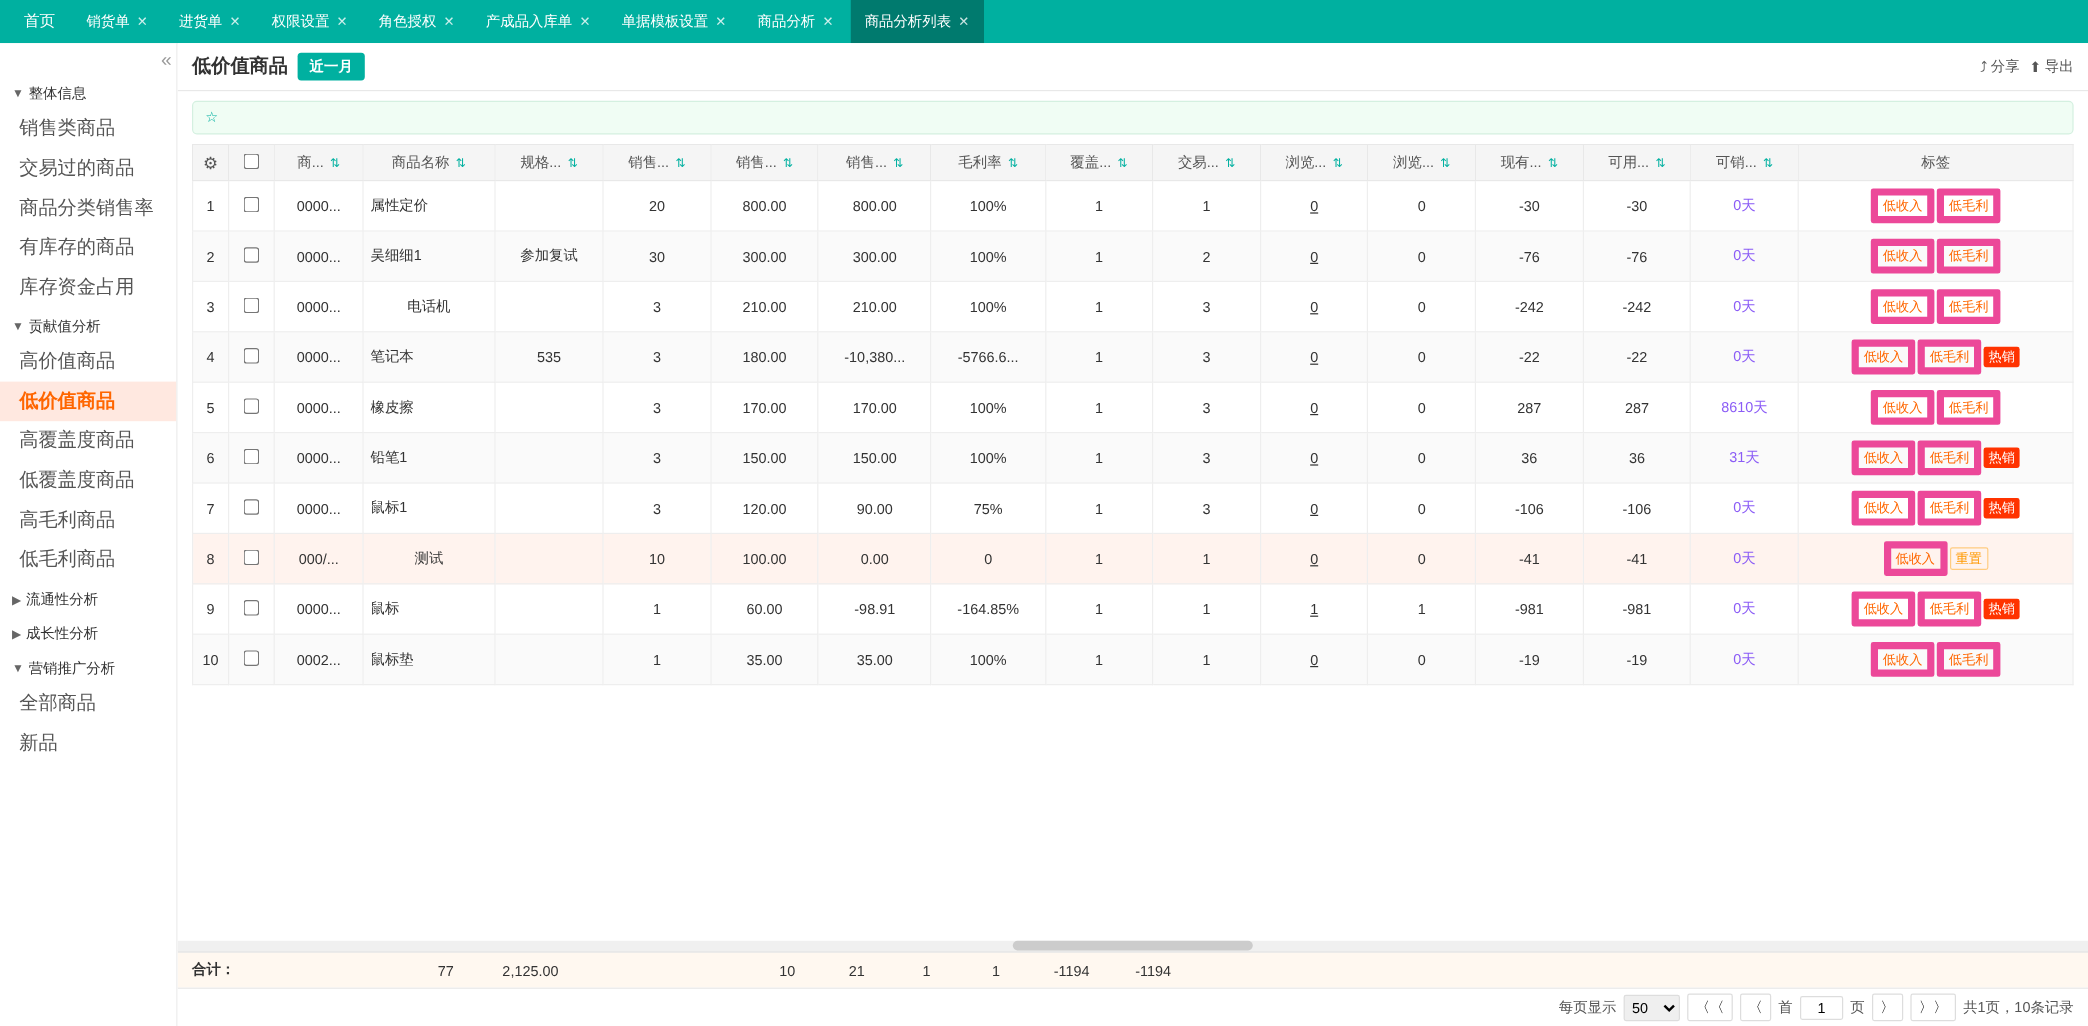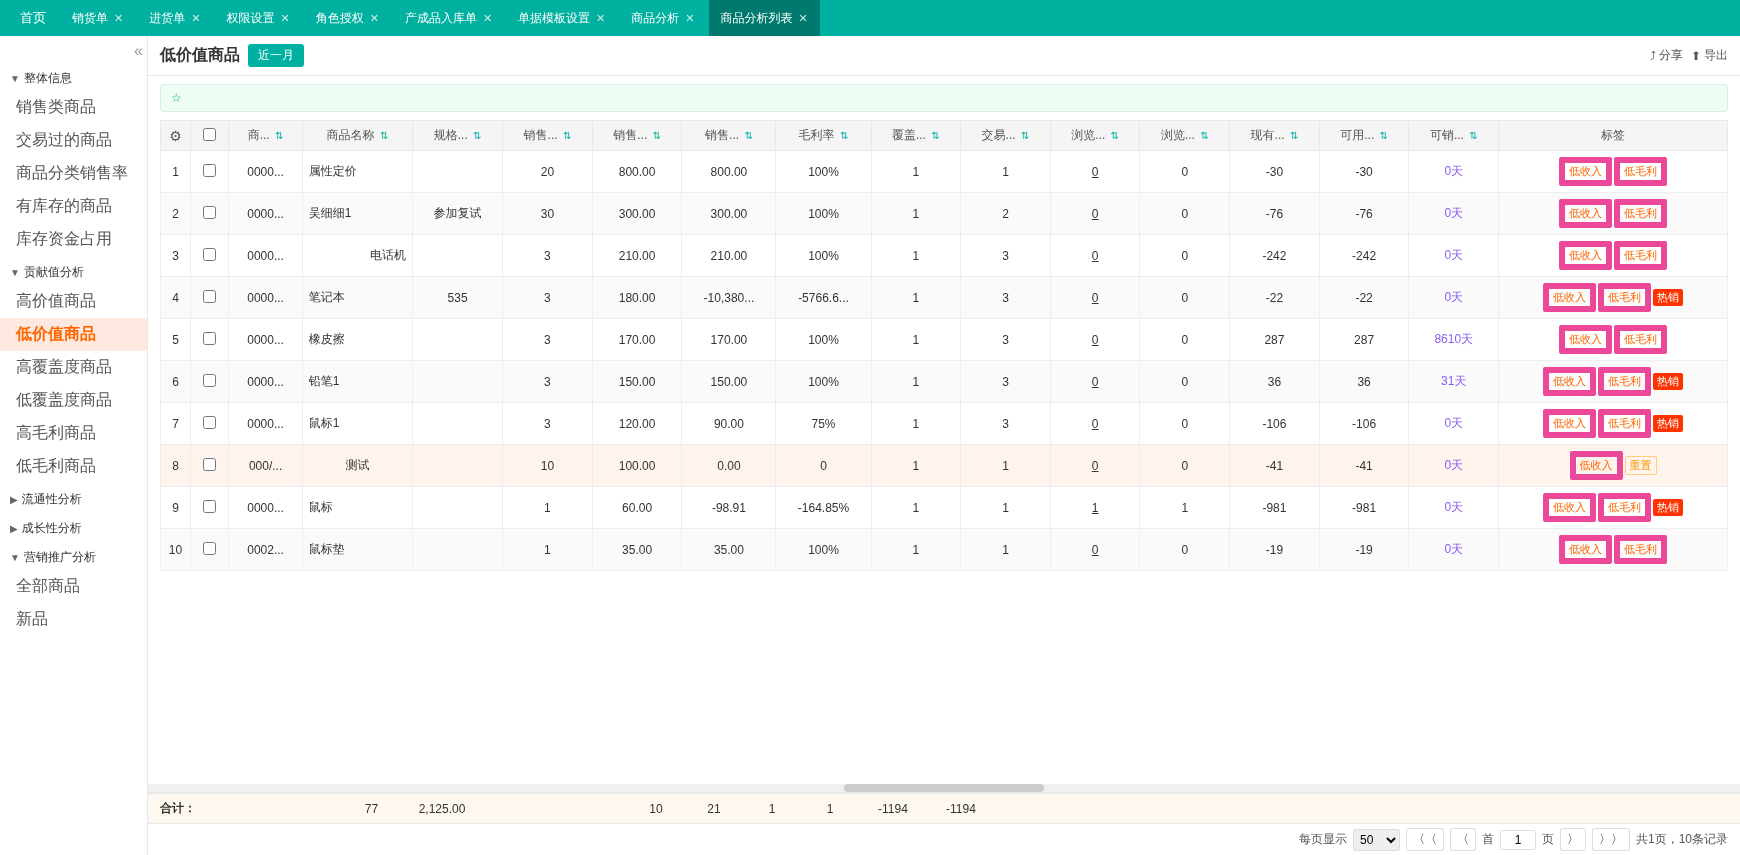--- a/index.html
+++ b/index.html
@@ -83,20 +83,21 @@
       color: #333;
     }
     .btn-recent {
       background: #00b0a0;
       color: #fff;
       border: none;
       border-radius: 3px;
       padding: 3px 10px;
       cursor: pointer;
       font-size: 12px;
+      font-weight: bold;
     }
     .search-box {
       flex: 1;
       max-width: 300px;
       display: flex;
       align-items: center;
       border: 1px solid #ddd;
       border-radius: 4px;
       padding: 3px 8px;
       gap: 4px;
@@ -423,21 +424,21 @@
               <td>0</td>
               <td>-76</td>
               <td>-76</td>
               <td><span class="day-orange">0天</span></td>
               <td><span class="tag tag-orange">低收入</span><span class="tag tag-orange">低毛利</span></td>
             </tr>
             <tr>
               <td>3</td>
               <td><input type="checkbox" style=""></td>
               <td>0000...</td>
-              <td style="text-align: right;">电话机</td>
+              <td style="text-align: center;">电话机</td>
               <td></td>
               <td>3</td>
               <td>210.00</td>
               <td>210.00</td>
               <td>100%</td>
               <td>1</td>
               <td>3</td>
               <td><span class="link-underline">0</span></td>
               <td>0</td>
               <td>-242</td>

